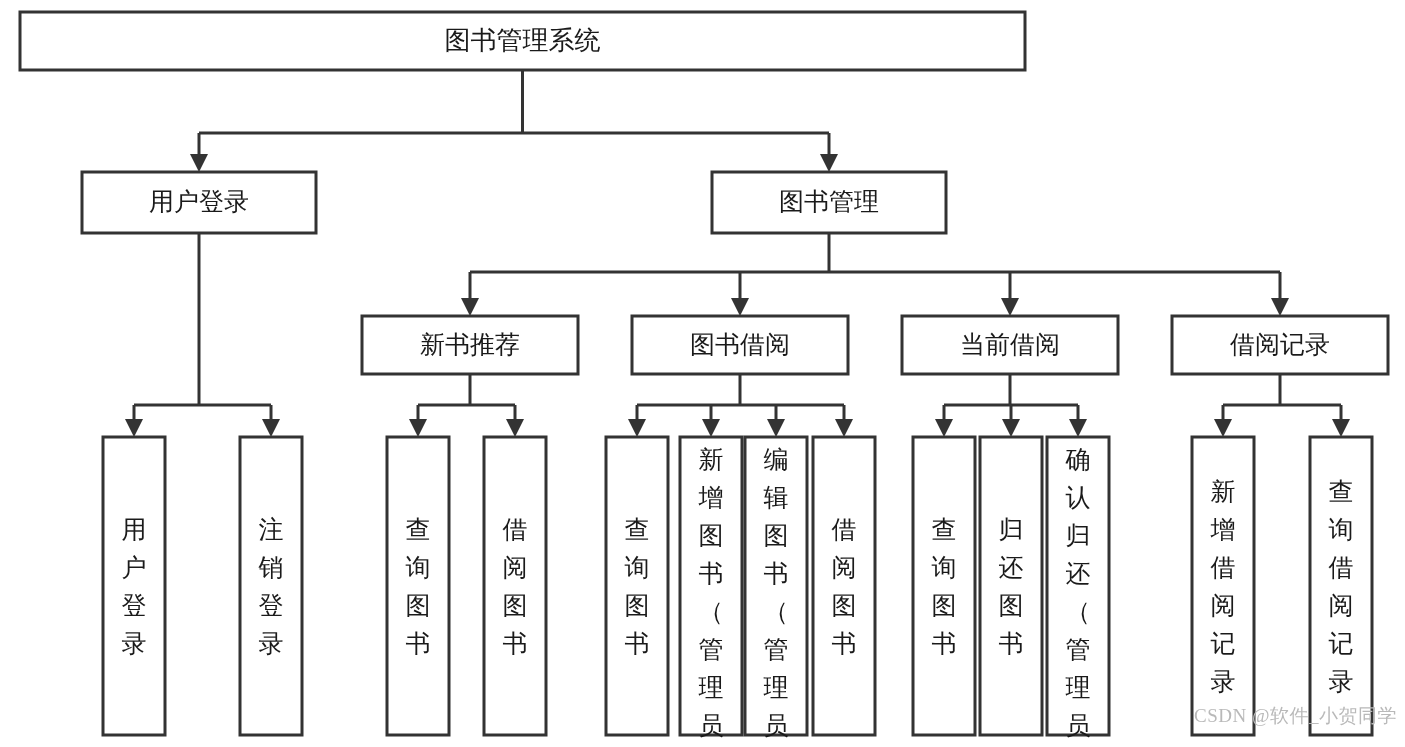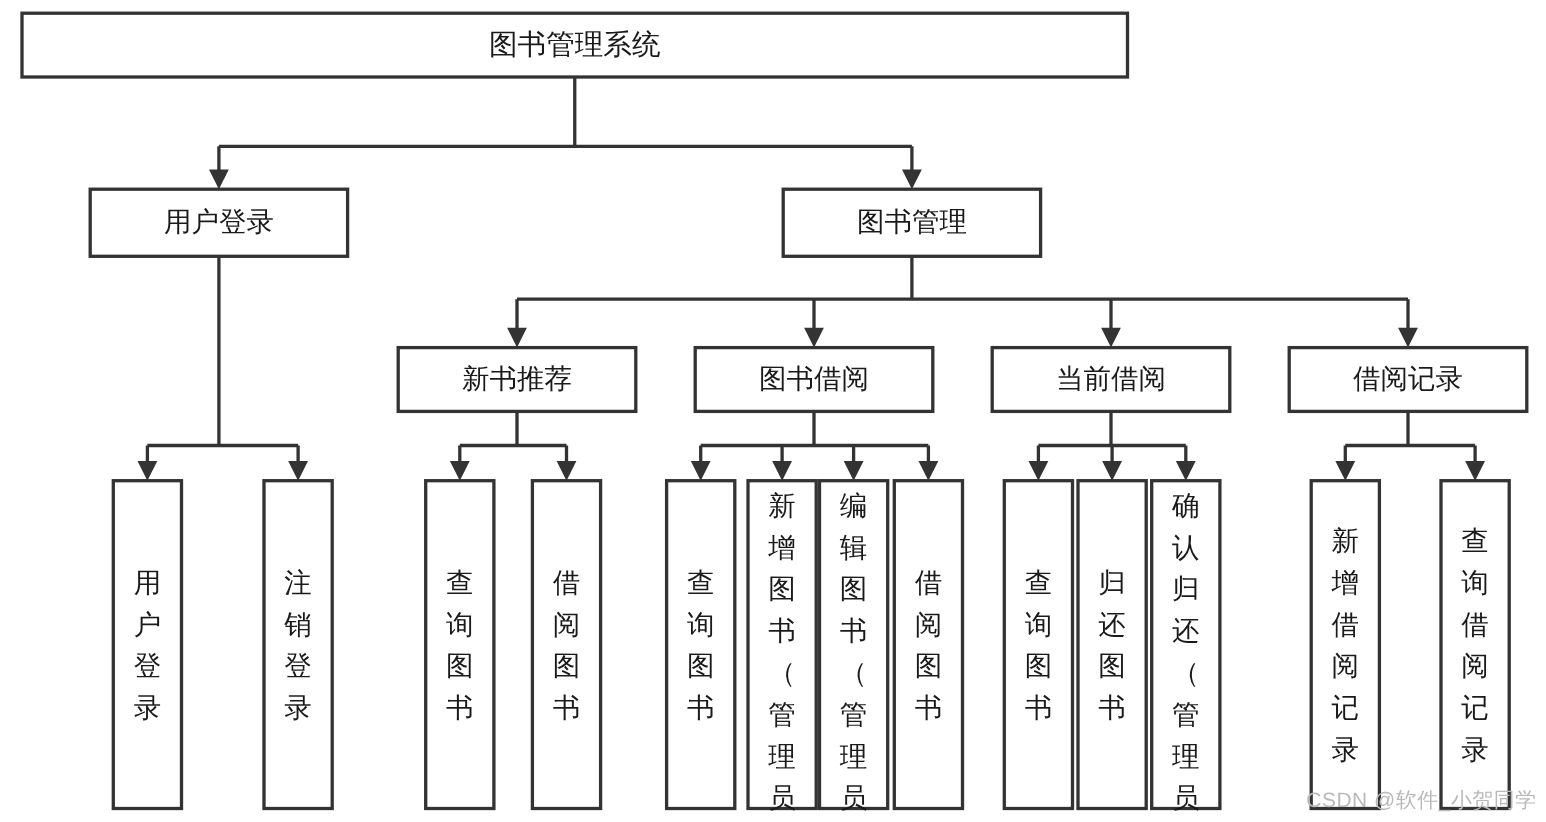--- a/index.html
+++ b/index.html
@@ -12,22 +12,22 @@
   .node-label{
     font-family:"Liberation Sans","DejaVu Sans",sans-serif;
     fill:#1a1a1a;text-anchor:middle;dominant-baseline:middle;
   }
   .label-h{font-size:25px;}
   .label-root{font-size:26px;}
   .label-v{font-size:25px;text-anchor:middle;}
   .edge{stroke:#333333;stroke-width:3;fill:none;stroke-linecap:butt;}
   .arrow-head{fill:#333333;stroke:none;}
   .watermark{
-    position:absolute;right:8px;bottom:6px;
-    font-family:Liberation Sans, sans-serif;
+    position:absolute;right:8px;bottom:18px;
+    font-family:Liberation Serif, serif;
     font-size:19px;color:#b9b9b9;white-space:nowrap;letter-spacing:.5px;
     pointer-events:none;user-select:none;
   }
 </style>
 </head>
 <body>
 
 <svg id="canvas" viewBox="0 0 1405 747" xmlns="http://www.w3.org/2000/svg">
   <g id="edges-layer">
       <line x1="522.5" y1="70" x2="522.5" y2="133" class="edge"></line>

